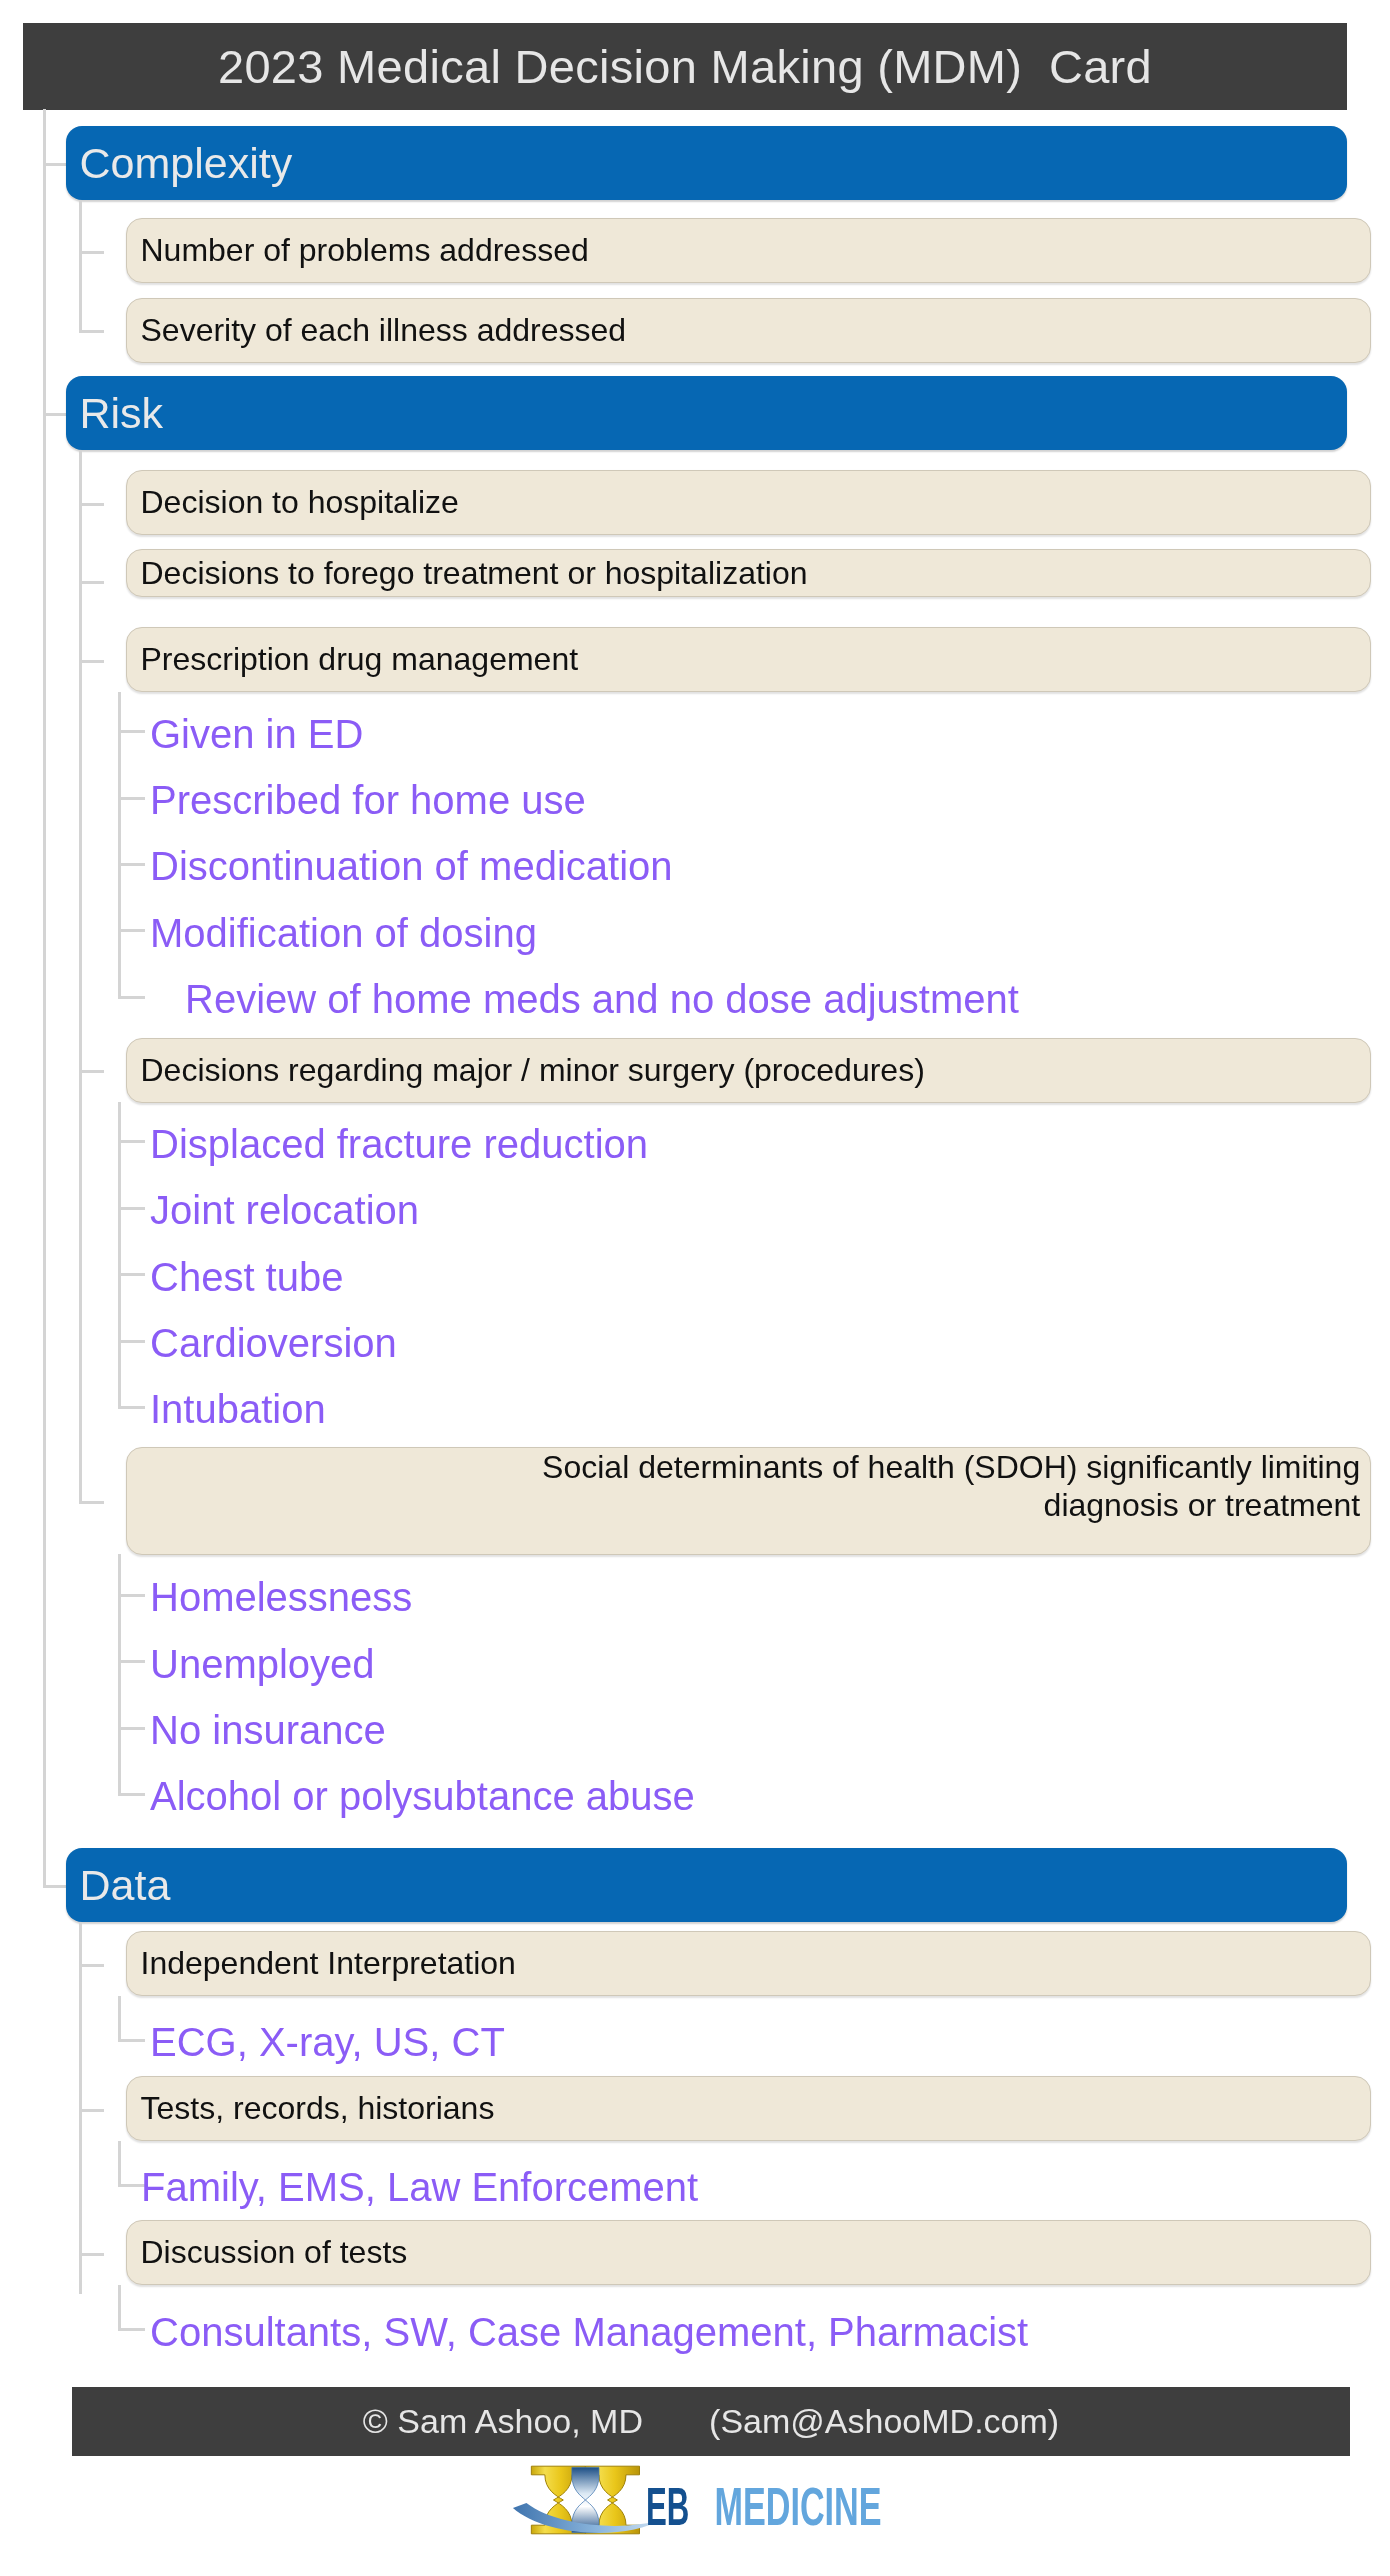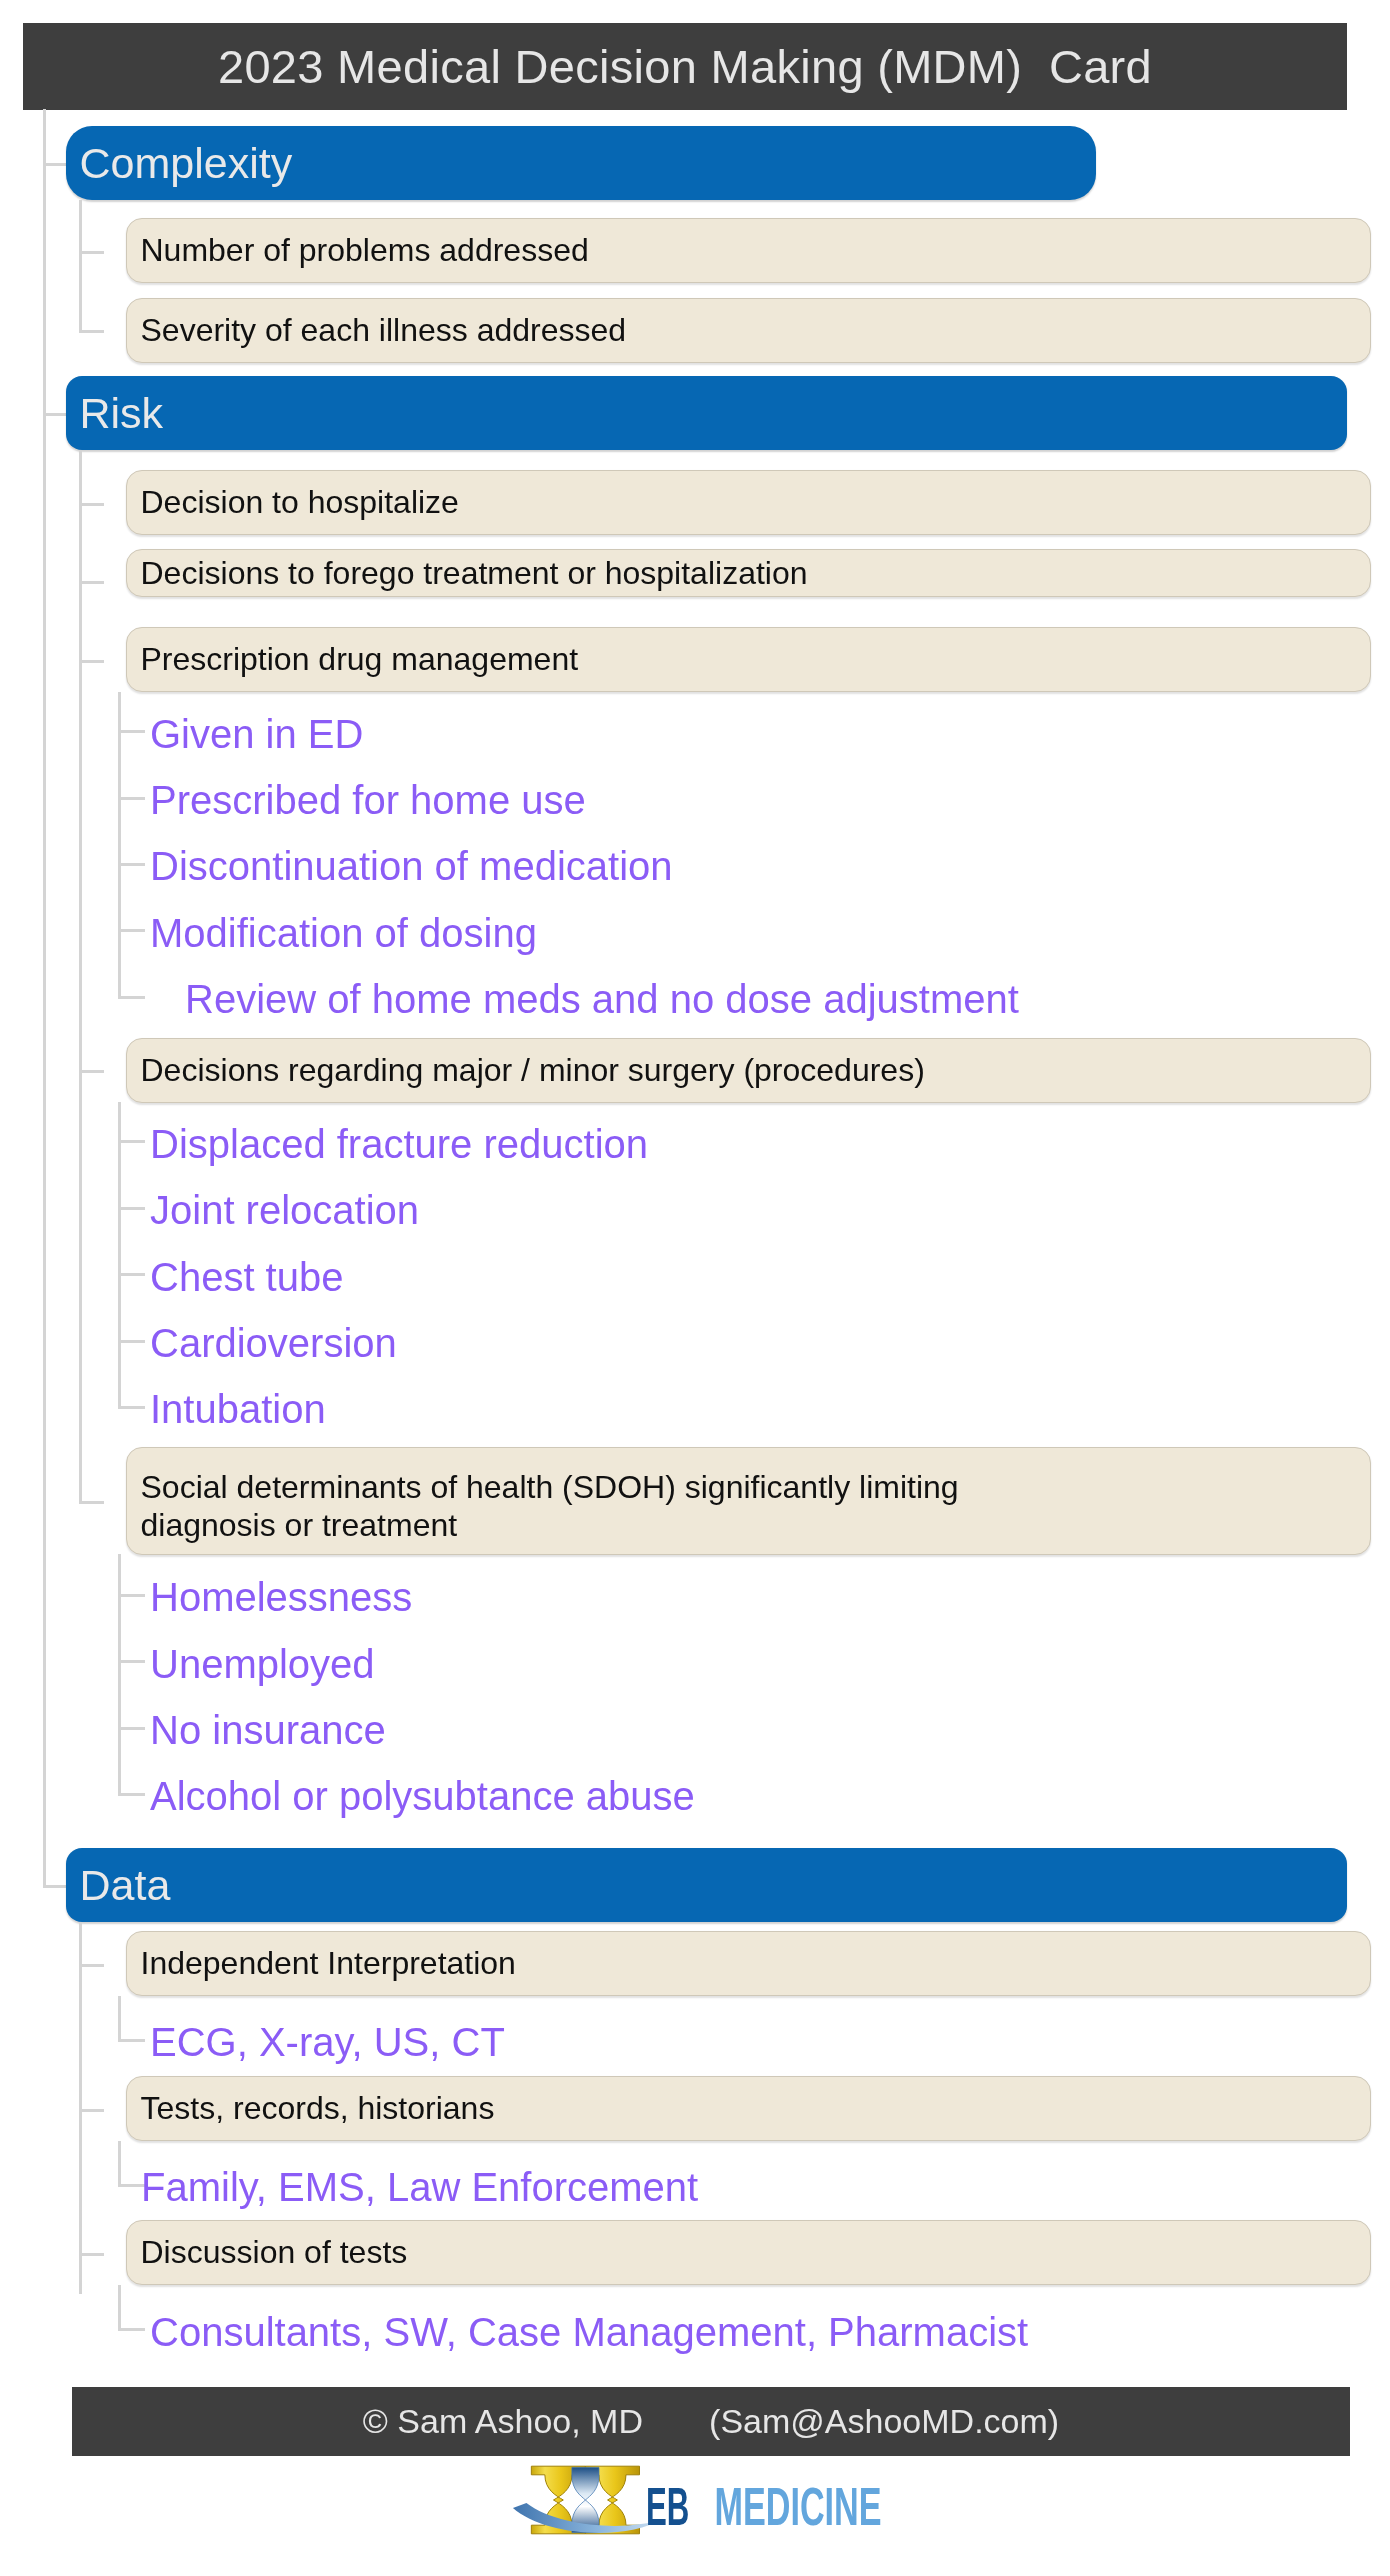--- a/index.html
+++ b/index.html
@@ -73,23 +73,24 @@
     background: #efe8d8;
     color: #111111;
     font-size: 32px;
     border: 0.6px solid #cfc8b8;
     padding-left: 13.5px;
     box-shadow: 0 1.2px 1.8px rgba(0,0,0,0.12);
     margin-left: 24px;
   }
   .node.item.two-line {
     align-items: flex-start;
-    padding-top: 21px;
+    padding-top: 1px;
     line-height: 1.18;
     display: block;
+    text-align: right;
   }
   .leaf {
     position: absolute;
     color: #8b5cf6;
     font-size: 40px;
     white-space: nowrap;
     line-height: 1;
   }
 
   
@@ -102,21 +103,21 @@
 </head>
 <body>
 
 <div id="card">
 
   <div class="dark-bar" id="title-bar">2023 Medical Decision Making (MDM)  Card</div>
 
   <div class="trunk" style="left:43px; top:109px; height:1778px;"></div>
 
   <div class="stub" style="left:43px; top:163px; width:24.6px;"></div>
-  <div class="node section" style="left:66px; top:126px; width:1030px; height:74px;border-radius:26px;">
+  <div class="node section" style="left:66px; top:126px; width:1281px; height:74px;">
     <span>Complexity</span>
   </div>
 
   <div class="trunk" style="left:79px; top:200px; height:132px;"></div>
 
   <div class="stub" style="left:79px; top:251px; width:24.6px;"></div>
   <div class="node item" style="left:102px; top:218px; width:1245px; height:65px;">
     <span>Number of problems addressed</span>
   </div>
 

